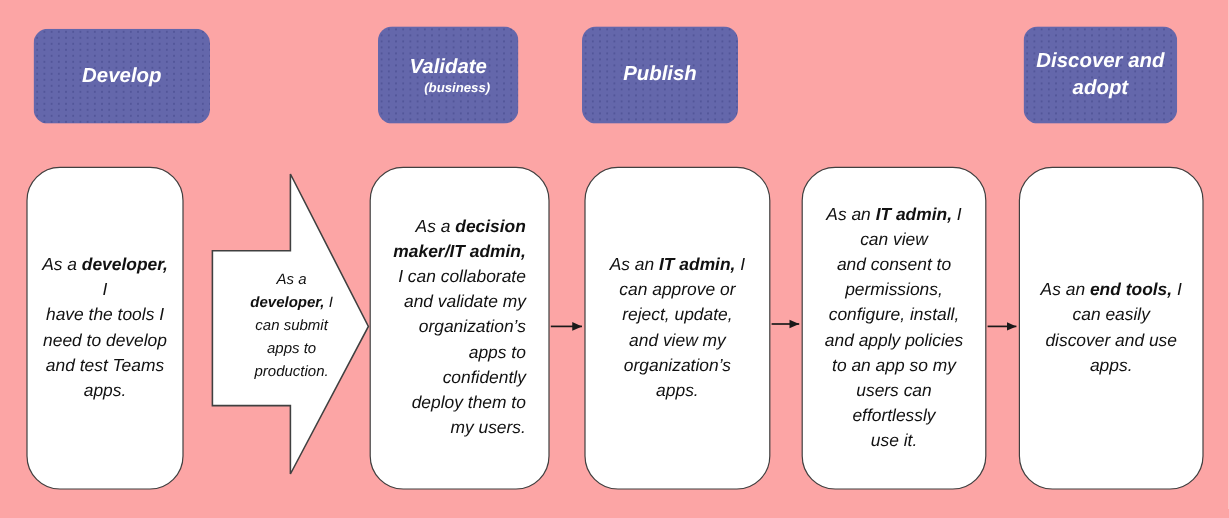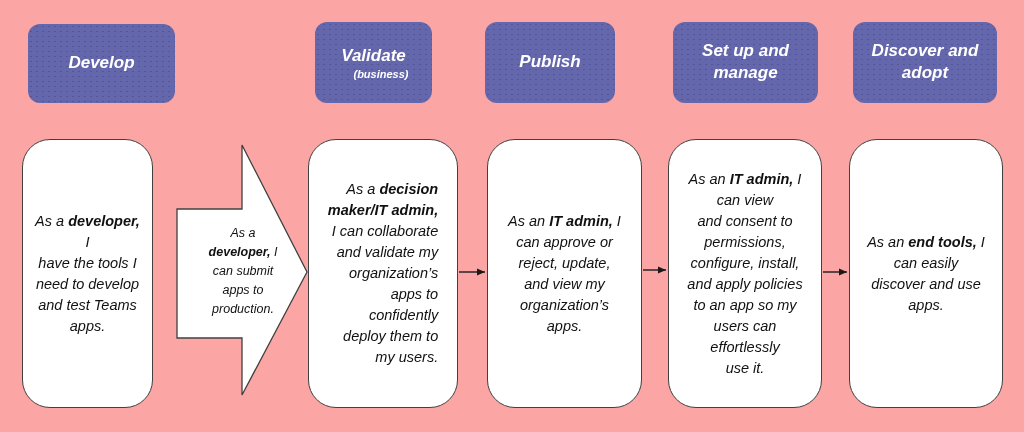--- a/index.html
+++ b/index.html
@@ -19,21 +19,21 @@
     color:#ffffff;
     display:flex; flex-direction:column; align-items:center; justify-content:center;
     text-align:center; font-weight:bold; font-size:17px; line-height:22px;
     white-space:pre-line;
   }
   .hdr .sub { display:block; font-size:11px; font-weight:bold; line-height:13px; margin-top:1px;padding-left:15px; }
   .h1 { left:28px;  width:147px; top:24px; height:79px; }
   .h2 { left:315px; width:117px; }
   .h3 { left:485px; width:130px; }
   .h4 { left:673px; width:145px; }
-  .h5 { left:853px; width:144px; }
+  .h5 { left:853px; width:128px; }
 
   
   .bodybox {
     position:absolute; top:139px; height:269px;
     background:#ffffff;
     border:1.3px solid #404040;
     border-radius:28px;
     box-sizing:border-box;
     display:flex; align-items:center; justify-content:center;
     text-align:center; color:#111111;
@@ -77,25 +77,20 @@
   <div class="hdr h1">
     <span>Develop</span>
     <span class="sub"></span>
   </div>
   <div class="hdr h2">
     <span>Validate</span>
     <span class="sub">(business)</span>
   </div>
   <div class="hdr h3">
     <span>Publish</span>
-    <span class="sub"></span>
-  </div>
-  <div class="hdr h4">
-    <span>Set up and
-manage</span>
     <span class="sub"></span>
   </div>
   <div class="hdr h5">
     <span>Discover and
 adopt</span>
     <span class="sub"></span>
   </div>
 
   <div class="bodybox b1">
     <div>As a <strong>developer,</strong> I

